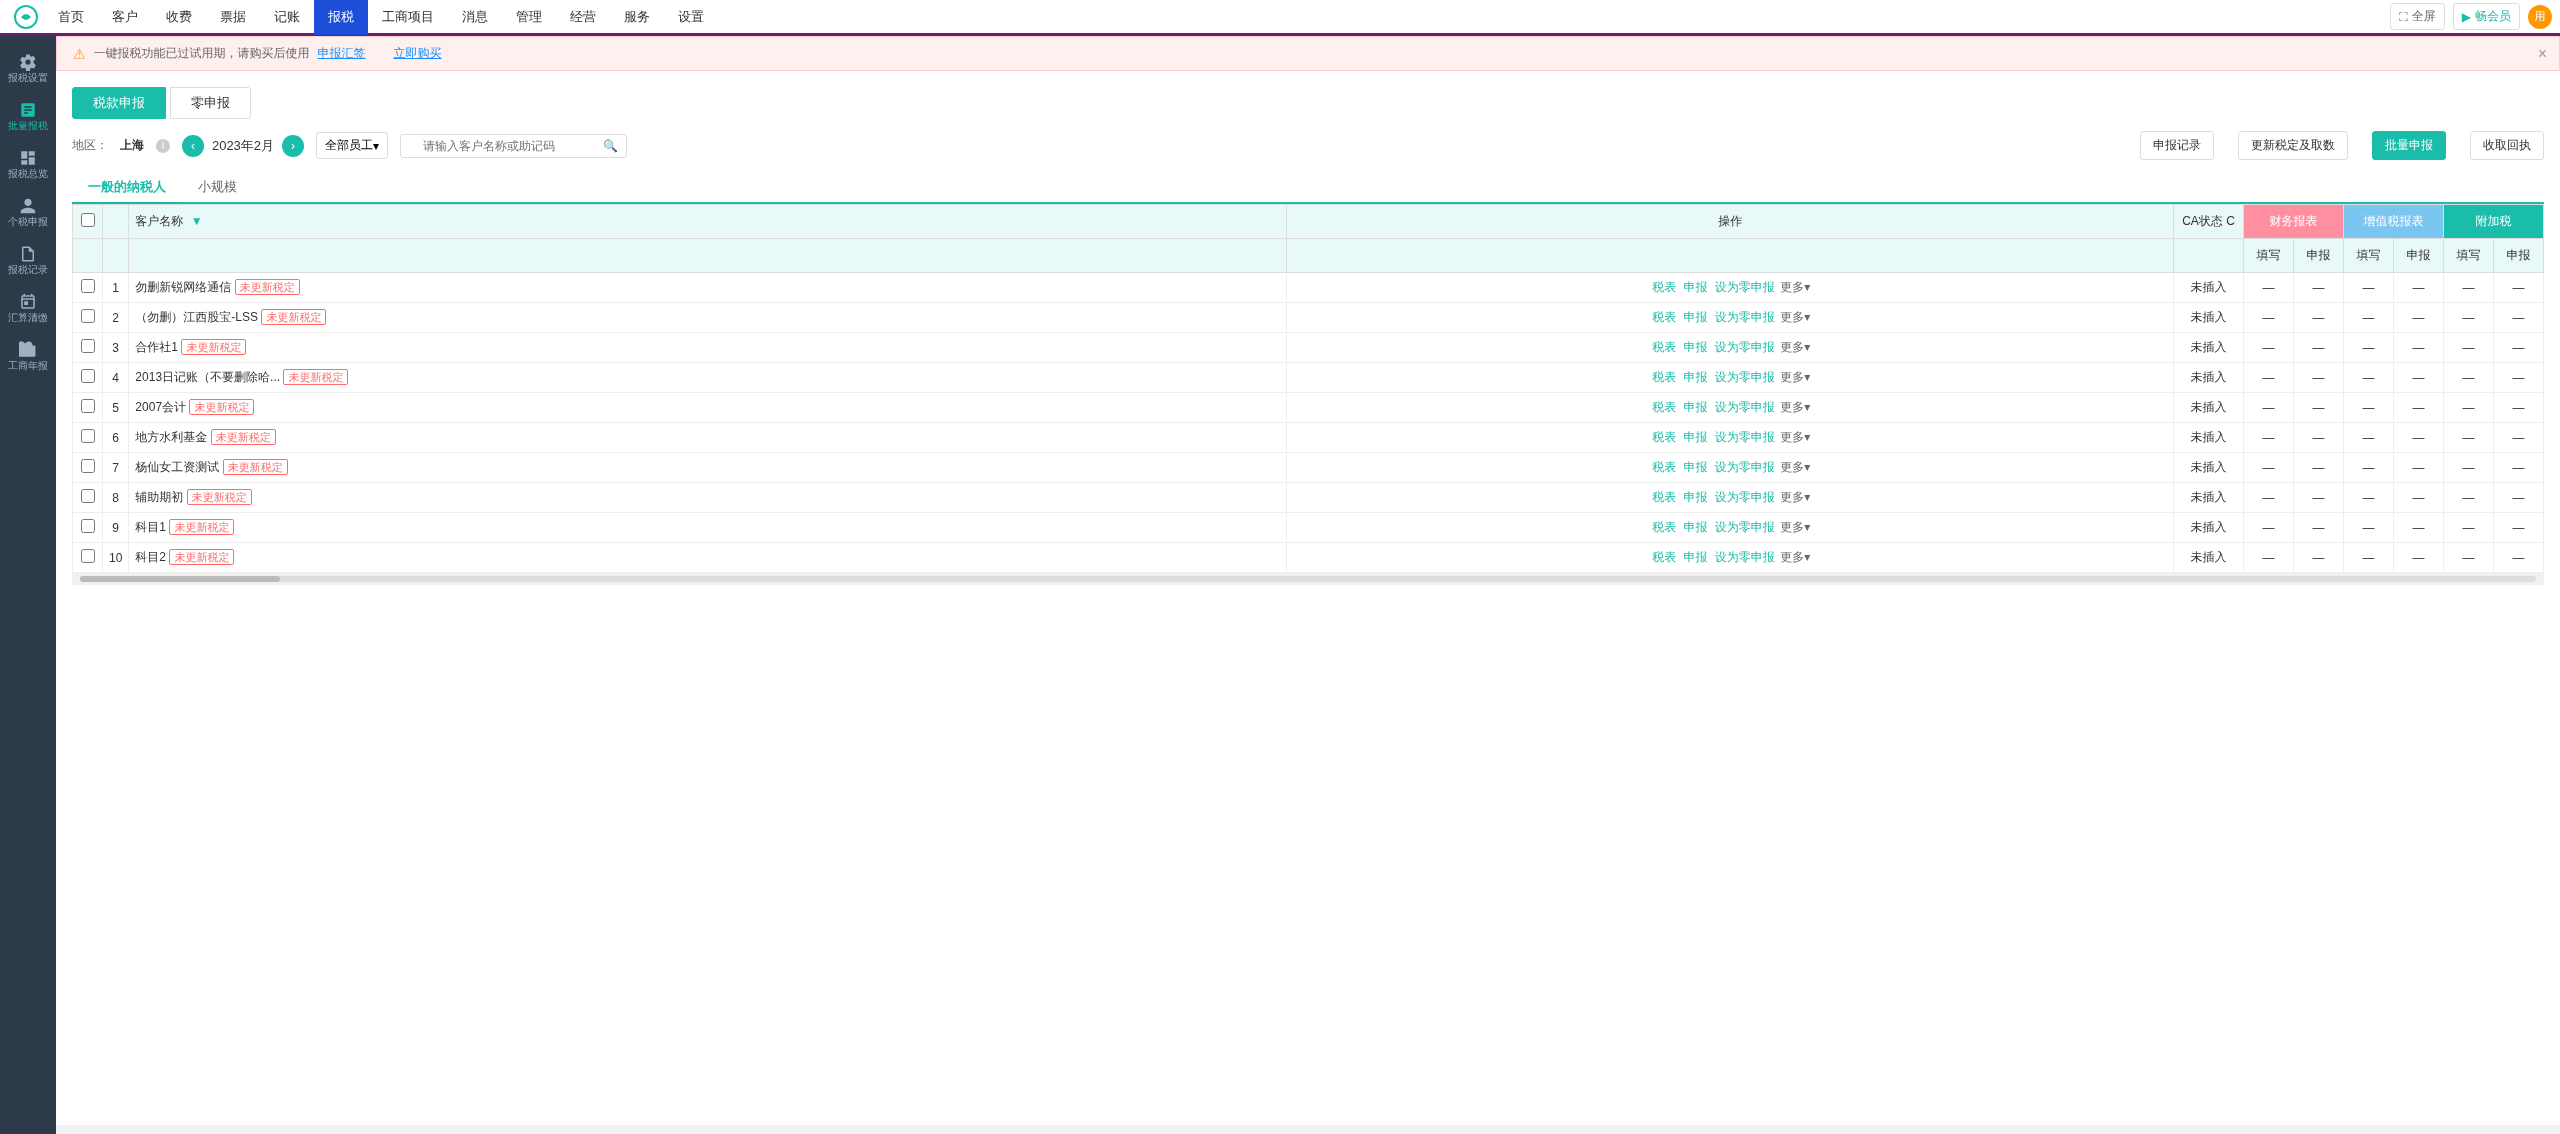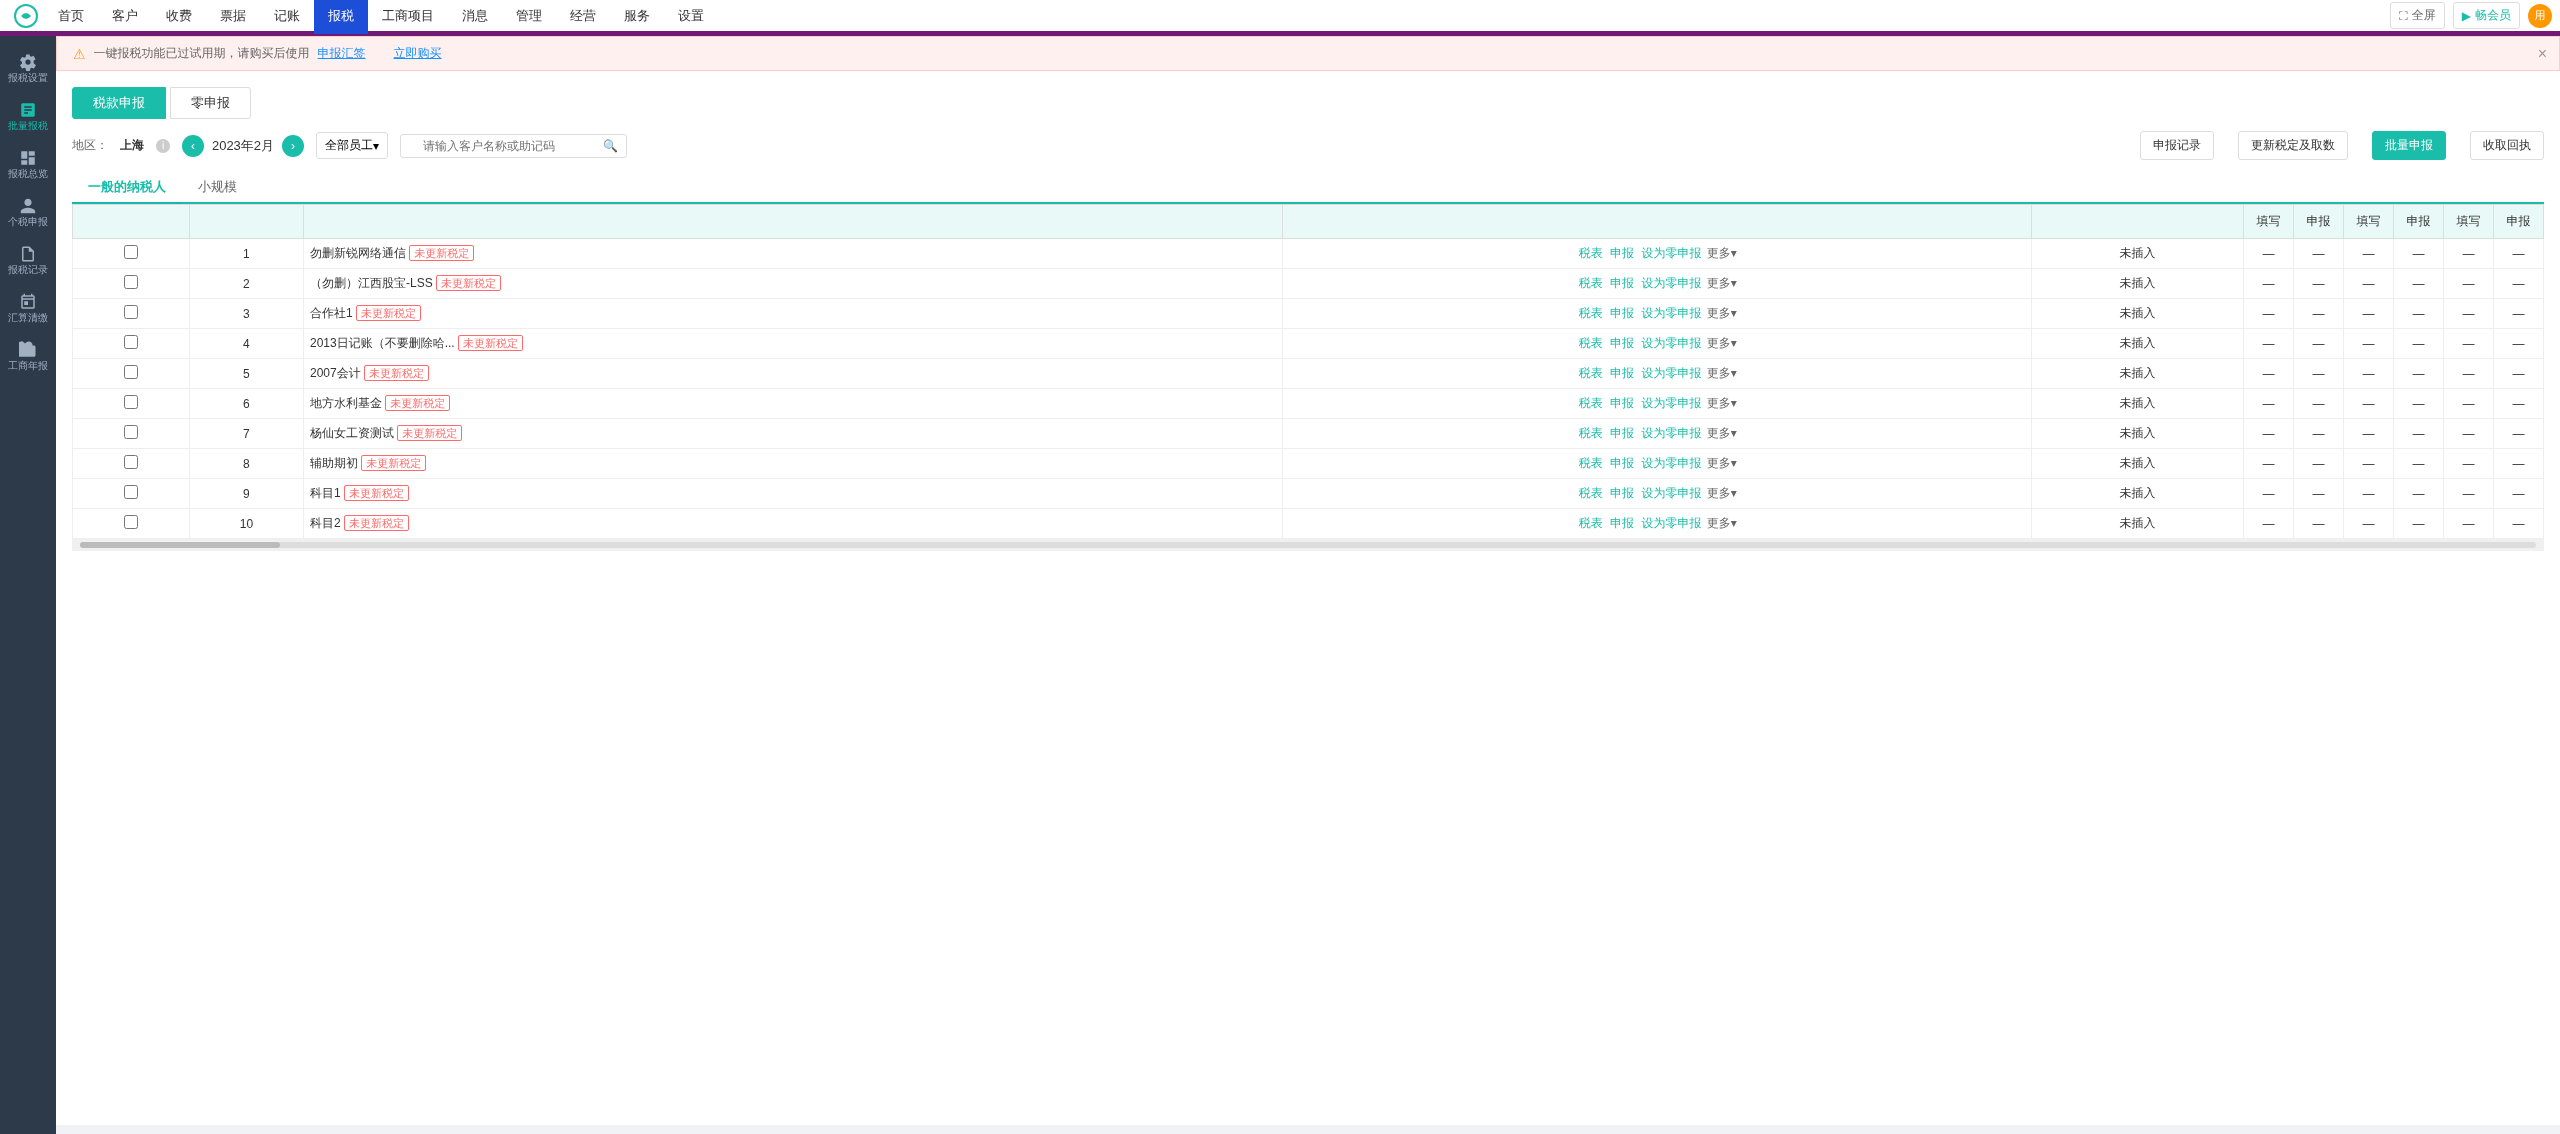--- a/index.html
+++ b/index.html
@@ -1,19 +1,19 @@
 <!DOCTYPE html>
 <html><head>
   <meta charset="utf-8">
   <style>
     * { box-sizing: border-box; margin: 0; padding: 0; }
     body { font-family: "Microsoft YaHei", "PingFang SC", sans-serif; font-size: 12px; background: #f0f2f5; display: flex; flex-direction: column; height: 100vh; overflow: hidden; }
 
     
-    .top-nav { background: #fff; height: 36px; display: flex; align-items: center; border-bottom: 5px solid #701a75; padding: 0 8px; flex-shrink: 0; }
+    .top-nav { background: #fff; height: 36px; display: flex; align-items: center; border-bottom: 3px solid #701a75; padding: 0 8px; flex-shrink: 0; }
     .top-nav .logo { width: 36px; height: 36px; display: flex; align-items: center; justify-content: center; }
     .top-nav .logo svg { width: 24px; height: 24px; }
     .nav-item { padding: 0 14px; height: 36px; display: flex; align-items: center; cursor: pointer; color: #333; font-size: 13px; }
     .nav-item.active { background: #1d4ed8; color: #fff; border-radius: 0; }
     .top-nav-right { margin-left: auto; display: flex; align-items: center; gap: 8px; font-size: 12px; color: #666; }
     .fullscreen-btn { display: flex; align-items: center; gap: 4px; cursor: pointer; padding: 4px 8px; border: 1px solid #ddd; border-radius: 3px; }
     .member-btn { display: flex; align-items: center; gap: 4px; cursor: pointer; padding: 4px 8px; border: 1px solid #ddd; border-radius: 3px; color: #1abcaa; }
     .avatar { width: 24px; height: 24px; border-radius: 50%; background: #ff9800; display: flex; align-items: center; justify-content: center; color: #fff; font-size: 11px; }
 
     
@@ -231,20 +231,35 @@
       </div>
 
       <div class="sub-tab-bar">
         <div class="sub-tab active">一般的纳税人</div>
         <div class="sub-tab">小规模</div>
       </div>
 
       <table class="data-table">
         <thead>
           <tr>
+            <th style="width:30px;">
+              <input type="checkbox" class="checkbox" style="">
+            </th>
+            <th style="width:24px;"></th>
+            <th style="min-width:180px; text-align:left;">
+              <span>客户名称</span>
+              <span style="color:#1abcaa; margin-left:4px;">▼</span>
+            </th>
+            <th style="min-width:160px;">操作</th>
+            <th style="width:70px;">CA状态 C</th>
+            <th colspan="2" class="col-header-pink">财务报表</th>
+            <th colspan="2" class="col-header-blue">增值税报表</th>
+            <th colspan="2" class="col-header-teal">附加税</th>
+          </tr>
+          <tr>
             <th></th>
             <th></th>
             <th></th>
             <th></th>
             <th></th>
             <th style="width:50px;">填写</th>
             <th style="width:50px;">申报</th>
             <th style="width:50px;">填写</th>
             <th style="width:50px;">申报</th>
             <th style="width:50px;">填写</th>

